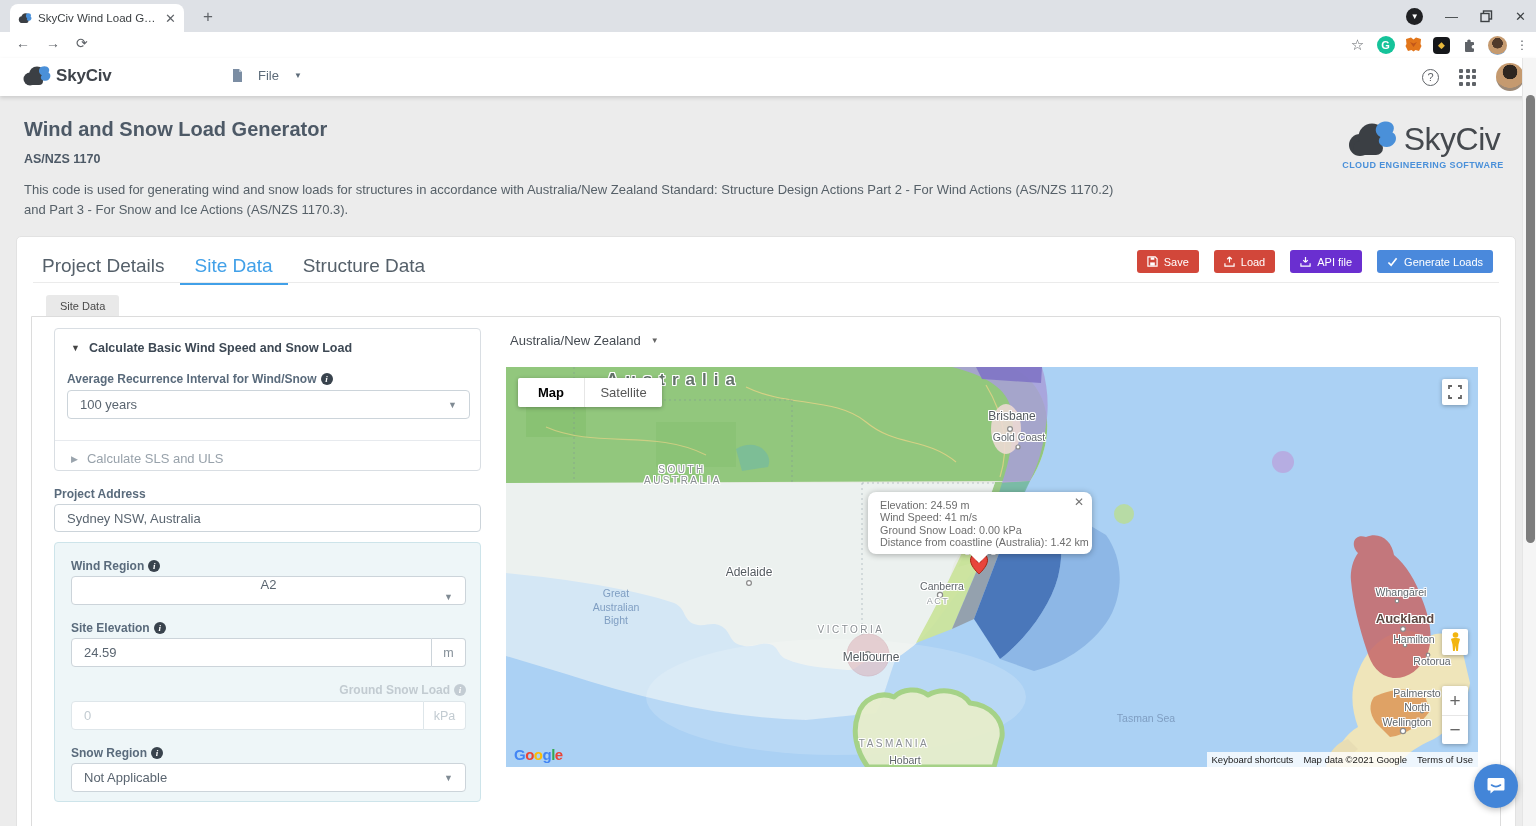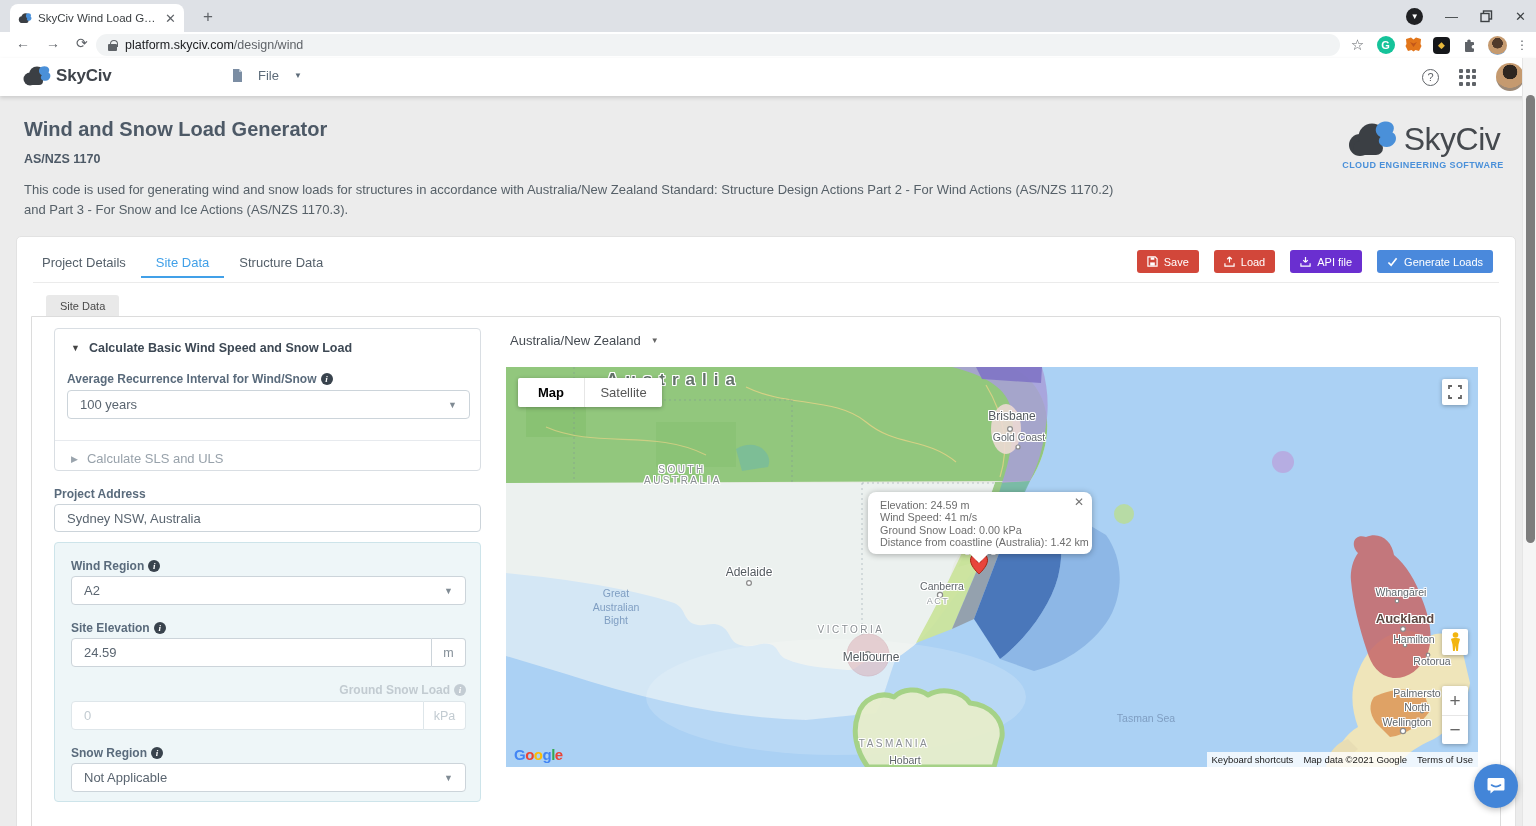--- a/index.html
+++ b/index.html
@@ -64,21 +64,21 @@
   .pdesc  { position:absolute; left:24px; top:84px; width:1105px; font-size:13px; line-height:20px; color:#566068; }
   .herologo { position:absolute; left:1338px; top:22px; width:170px; display:flex; flex-direction:column; align-items:center; }
   .herologo-row { display:flex; align-items:center; }
   .herologo-text { font-size:32px; color:#45494e; letter-spacing:-0.5px; }
   .herologo-tag { font-size:9px; font-weight:bold; color:#4a90d9; letter-spacing:0.4px; margin-top:0px; }
 
   
   .card { position:absolute; left:16px; top:236px; width:1500px; height:600px; background:#fff;
           border:1px solid #e2e2e2; border-radius:5px; }
   .tabs { position:absolute; left:10px; top:12px; display:flex; gap:0; }
-  .tab-item { padding:6px 15px; font-size:13px; color:#55606a; border-bottom:2px solid transparent; }
+  .tab-item { padding:6px 15px; font-size:19px; color:#55606a; border-bottom:2px solid transparent; }
   .tab-item.active { color:#41a0e8; border-bottom-color:#41a0e8; }
   .tabs-line { position:absolute; left:16px; right:16px; top:45px; height:1px; background:#ebebeb; }
   .toolbar { position:absolute; right:22px; top:13px; display:flex; gap:15px; }
   .btn { height:23px; border-radius:3px; color:#fff; font-size:11px; display:flex; align-items:center;
          gap:6px; padding:0 10px; border:none; font-family:inherit; }
   .btn svg { display:block; }
   .btn-red { background:#d2473a;text-align:center; }
   .btn-purple { background:#6a2fd0; }
   .btn-blue { background:#4a89dc; }
   .subtab { position:absolute; left:29px; top:58px; height:21px; background:#e9e9e9; color:#4a4a4a;
@@ -193,24 +193,20 @@
           <rect x="1" y="3.5" width="8" height="8" fill="#dee1e6" stroke="#3c4043" stroke-width="1.4"></rect>
         </svg>
       <span class="wc">✕</span>
     </div>
   </div>
 
   <div class="urlrow">
     <span class="navic" style="left:16px;">←</span>
     <span class="navic" style="left:46px;">→</span>
     <span class="navic" style="left:76px;">⟳</span>
-    <div class="urlpill">
-      <span class="lockic"></span>
-      <span class="urltext"><span>platform.skyciv.com</span><span class="path">/design/wind</span></span>
-    </div>
     <div class="urlicons">
       <span class="exticon star">☆</span>
       <span class="exticon">
           <span class="gram">G</span>
         </span>
       <span class="exticon">
           <svg width="17" height="16" viewBox="0 0 17 16">
             <polygon points="1,2 6,0.5 8.5,2.5 11,0.5 16,2 15.5,7 16.5,9 14,14 10.5,13 8.5,14.5 6.5,13 3,14 0.5,9 1.5,7" fill="#e2761b"></polygon>
             <polygon points="5,5 8.5,6.5 12,5 8.5,10" fill="#c0561a"></polygon>
           </svg>
@@ -343,21 +339,21 @@
       </div>
 
       <div class="flabel addr-label">Project Address</div>
       <input class="tinput addr-input" value="Sydney NSW, Australia" style="">
 
       <div class="bluepanel">
         <div class="bp-el flabel" style="top:16px;">
           <span>Wind Region</span>
             <span class="info">i</span>
         </div>
-        <div class="bp-el select" style="top:33px;">
+        <div class="bp-el select" style="top:33px;flex-direction:column;">
           <span>A2</span>
           <span class="sel-caret">▼</span>
         </div>
         <div class="bp-el flabel" style="top:78px;">
           <span>Site Elevation</span>
             <span class="info">i</span>
         </div>
         <div class="bp-el igroup" style="top:95px;">
           <input class="tinput" style="height: 29px;" value="24.59">
           <span class="iaddon" style="width:34px;">m</span>

